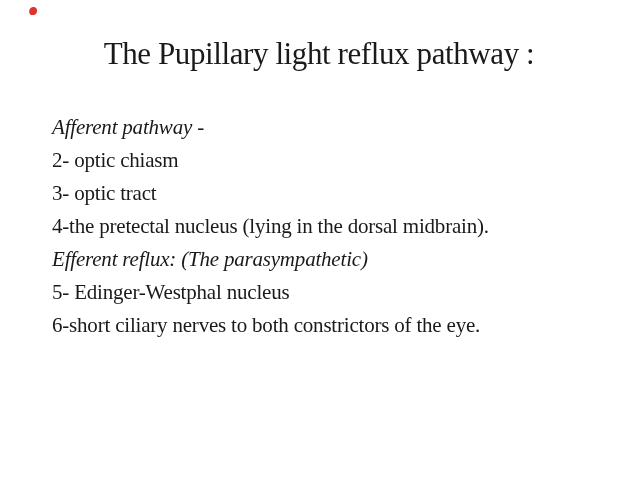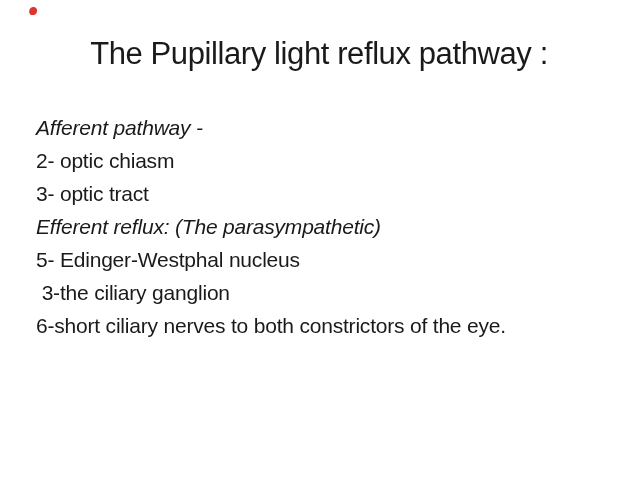--- a/index.html
+++ b/index.html
@@ -6,42 +6,42 @@
     margin: 0;
     padding: 0;
     background: #ffffff;
   }
   .slide {
     position: relative;
     width: 638px;
     height: 464px;
     background: #ffffff;
     overflow: hidden;
-    font-family: Liberation Sans, sans-serif;
+    font-family: Liberation Serif, serif;
     color: #1a1a1a;
   }
   .red-mark {
     position: absolute;
     left: 27px;
     top: 4px;
     width: 12px;
     height: 13px;
   }
   .slide-title {
     margin: 34px 38px 0 38px;
     text-align: center;
     font-size: 31px;
     font-weight: 400;
     line-height: 40px;
     letter-spacing: -0.4px;
     white-space: nowrap;
   }
   .slide-body {
     margin-top: 37px;
-    padding-left: 36px;
+    padding-left: 52px;
     padding-right: 26px;
   }
   .slide-body p {
     margin: 0;
     font-size: 21px;
     line-height: 33px;
     letter-spacing: -0.2px;
     white-space: pre-wrap; 
   }
   .slide-body p.italic {
@@ -56,19 +56,19 @@
   <svg class="red-mark" viewBox="0 0 12 13" xmlns="http://www.w3.org/2000/svg" aria-hidden="true">
     <path id="red-mark-path" d="M3.2 10.5 C1.6 8.8 1.9 5.6 3.6 4.0 C5.2 2.5 7.9 2.6 9.3 4.3 C10.7 6.0 10.3 8.9 8.5 10.2 C7.0 11.3 4.6 11.3 3.2 10.5 Z" fill="#df342c"></path>
   </svg>
 
   <h1 class="slide-title">The Pupillary light reflux pathway :</h1>
 
   <div class="slide-body" id="slide-body">
       <p class="italic">Afferent pathway -</p>
       <p>2- optic chiasm</p>
       <p>3- optic tract</p>
+      <p>4-the pretectal nucleus (lying in the dorsal midbrain).</p>
       <p class="italic">Efferent reflux: (The parasympathetic)</p>
       <p>5- Edinger-Westphal nucleus</p>
-      <p> 3-the ciliary ganglion</p>
       <p>6-short ciliary nerves to both constrictors of the eye.</p>
     </div>
 
 </div>
 
 </body></html>

